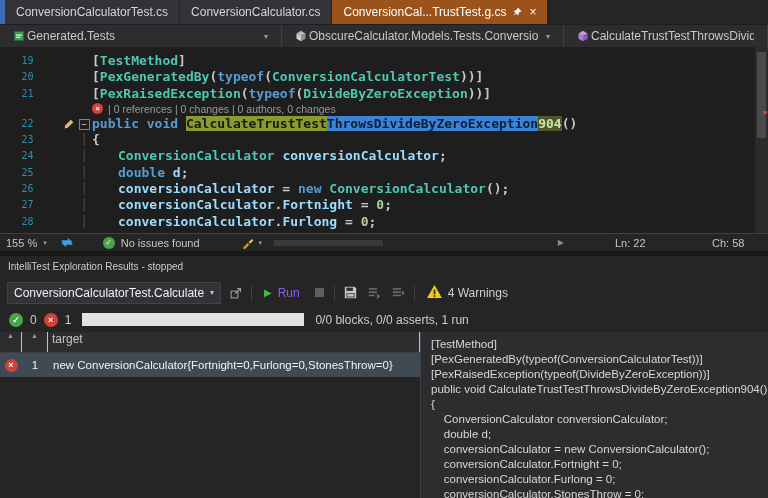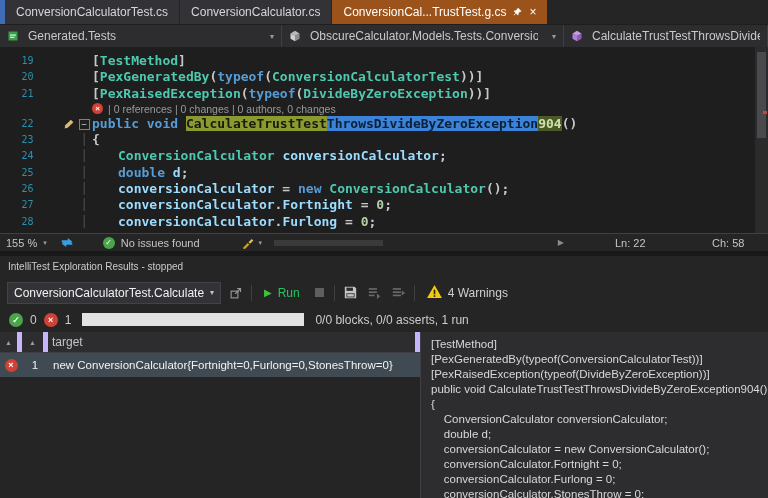--- a/index.html
+++ b/index.html
@@ -11,22 +11,22 @@
   .tabbar { flex:0 0 24px; background:#252526; display:flex; align-items:stretch; }
   .tab-accent { width:5px; background:#3e6db5; flex:0 0 auto; }
   .tab { display:flex; align-items:center; gap:7px; padding:0 11px; background:#333337;
          color:#d6d6d6; font-size:12px; margin-right:1px; white-space:nowrap; }
   .tab.active { background:#9b531b; color:#ffffff; }
   .tab-x { font-size:12px; color:#fff; line-height:1; }
   .tab-pin { display:flex; align-items:center; }
 
   
   .breadcrumb { flex:0 0 23px; background:#2d2d30; display:flex; border-top:1px solid #1e1e1e; }
-  .crumb { display:flex; align-items:center; gap:9px; font-size:12px; color:#c8c8c8;
-           border-right:1px solid #3f3f46; padding:0 7px; overflow:hidden; white-space:nowrap; }
+  .crumb { display:flex; align-items:center; gap:2px; font-size:12px; color:#c8c8c8;
+           border-right:1px solid #3f3f46; padding:0 13px; overflow:hidden; white-space:nowrap; }
   .crumb1 { width:282px; } .crumb2 { width:282px; } .crumb3 { flex:1; }
   .crumb-label { overflow:hidden; white-space:nowrap; }
   .crumb .chev { margin-left:auto; color:#9a9a9a; font-size:8px; padding-left:5px; flex:0 0 auto; }
   .ci { display:flex; align-items:center; flex:0 0 auto; }
 
   
   .editor { flex:0 0 186px; background:#1e1e1e; position:relative; overflow:hidden; padding-top:6px;
             font-family:"DejaVu Sans Mono",monospace; font-size:13px; font-weight:bold; }
   .code-line { display:flex; height:16.3px; line-height:16.3px; white-space:pre; }
   .ln { width:62px; flex:0 0 auto; text-align:center; padding-right:7px; color:#2b91af;
@@ -72,34 +72,34 @@
   .panel-title { flex:0 0 22px; line-height:22px; padding-left:8px; font-size:10px; color:#cccccc; }
   .panel-toolbar { flex:0 0 29px; display:flex; align-items:center; padding:0 7px; gap:7px; }
   .combo { width:214px; height:22px; background:#333337; border:1px solid #434346; color:#f1f1f1;
            font-size:12px; display:flex; align-items:center; padding:0 6px; overflow:hidden; white-space:nowrap; }
   .combo .chev { margin-left:auto; font-size:8px; color:#c5c5c5; padding-left:4px; }
   .combo-label { overflow:hidden; }
   .tb-sep { width:1px; height:16px; background:#3f3f46; flex:0 0 auto; }
   .tb-icon { display:flex; align-items:center; padding:2px; }
   .tb-btn { display:flex; align-items:center; gap:6px; padding:2px 5px; font-size:12px; color:#d0d0d0; }
   .run-icon { color:#3fc13f; font-size:10px; }
-  .tb-btn.run span:last-child { color:#22c55e; }
+  .tb-btn.run span:last-child { color:#8b5cf6; }
   .panel-status { flex:0 0 25px; display:flex; align-items:center; padding:0 9px; gap:7px;
                   font-size:12px; color:#cccccc; }
   .badge { width:14px; height:14px; border-radius:50%; color:#fff; font-size:9px; line-height:14px;
            text-align:center; flex:0 0 auto; font-weight:bold; }
   .badge.pass { background:#4aa54a; } .badge.fail { background:#cf4237; }
   .progress { width:222px; height:13px; background:#3f3f46; margin:0 4px; position:relative; }
   .progress-fill { position:absolute; inset:0; background:#e2e2e2; }
 
   .panel-body { flex:1; display:flex; min-height:0; }
   .results { width:421px; flex:0 0 auto; display:flex; flex-direction:column; border-right:1px solid #3f3f46; background:#252526; }
   .tbl-header { display:flex; height:21px; background:#2d2d30; border-bottom:1px solid #3f3f46;
                 color:#c5c5c5; font-size:12px; }
-  .th { border-right:5px solid #c4b5fd; display:flex; align-items:center; padding:0 4px; }
+  .th { border-right:1px solid #c4b5fd; display:flex; align-items:flex-start; padding:0 4px; }
   .th.c1 { width:22px; justify-content:center; } .th.c2 { width:26px; justify-content:center; }
   .th.c3 { flex:1; }
   .sort-glyph { font-size:7px; color:#9a9a9a; }
   .tbl-row { display:flex; height:24px; align-items:center; font-size:11.5px; color:#f2f2f2; }
   .tbl-row.selected { background:#3f4a52; }
   .td.c1 { width:22px; display:flex; justify-content:center; }
   .td.c2 { width:26px; text-align:center; }
   .td.c3 { flex:1; padding-left:5px; overflow:hidden; white-space:nowrap; }
   .err-badge { width:13px; height:13px; border-radius:50%; background:#cf4237; color:#fff;
                font-size:9px; line-height:13px; text-align:center; font-weight:bold; }

